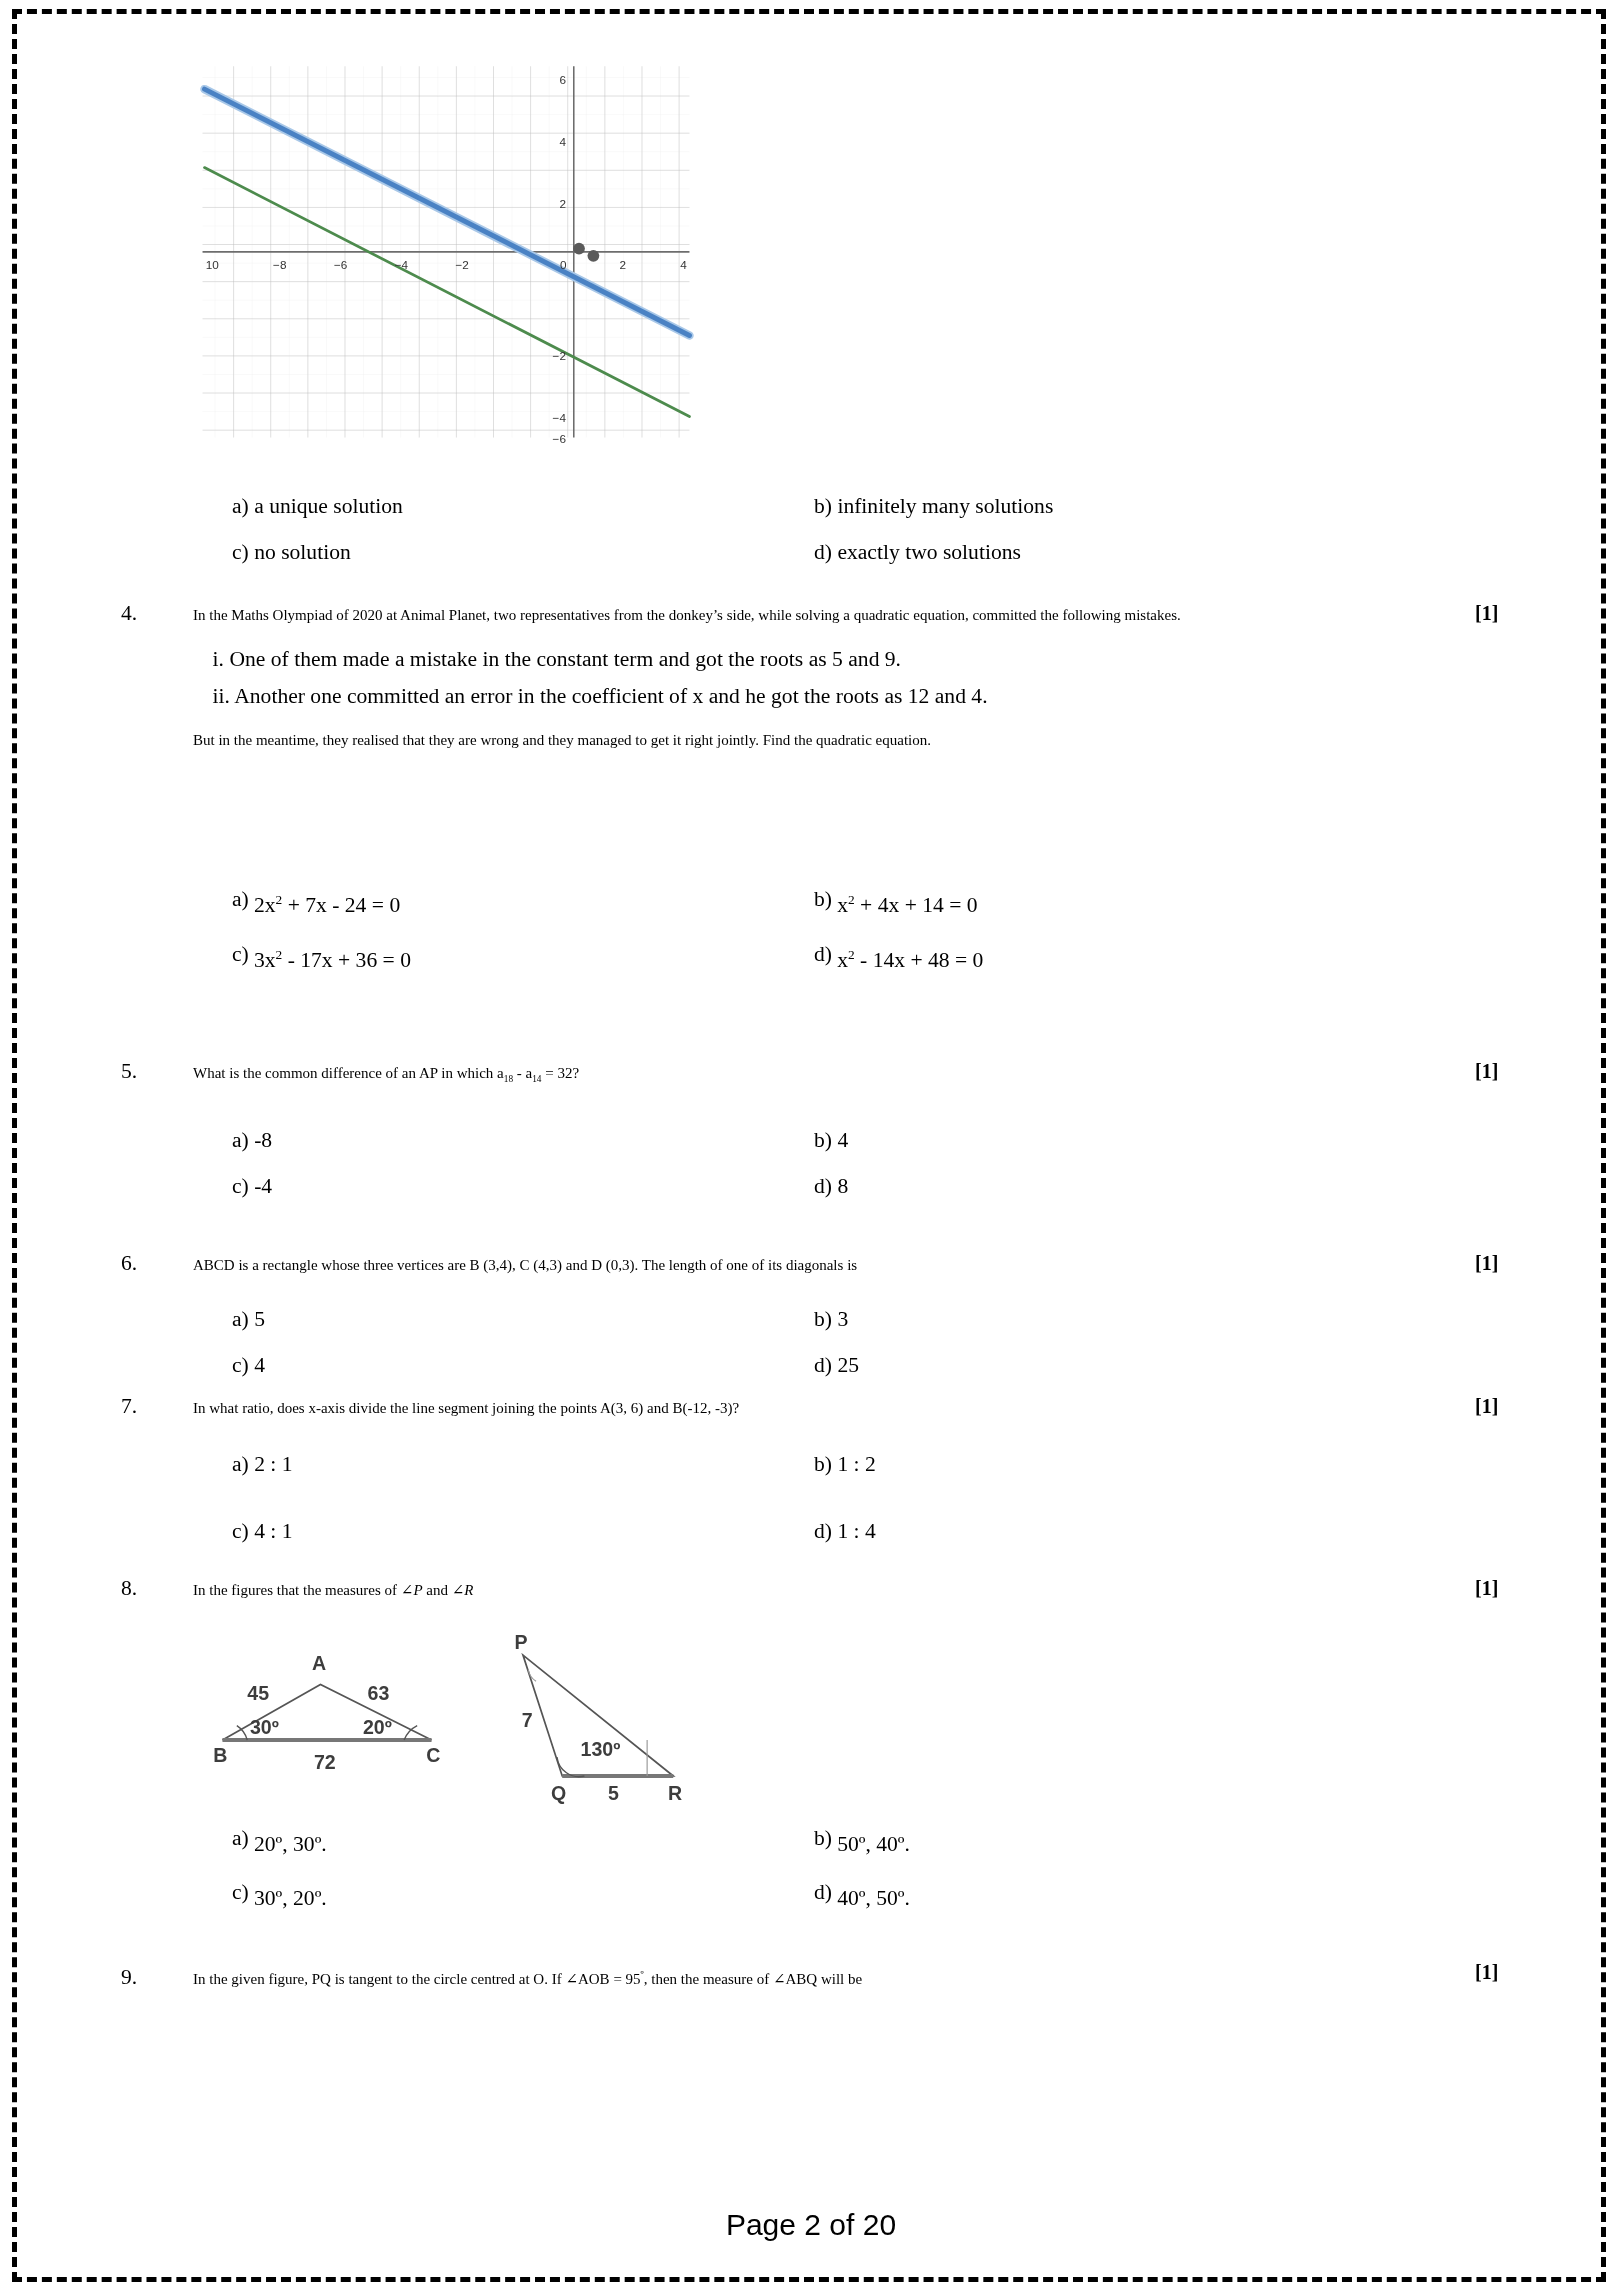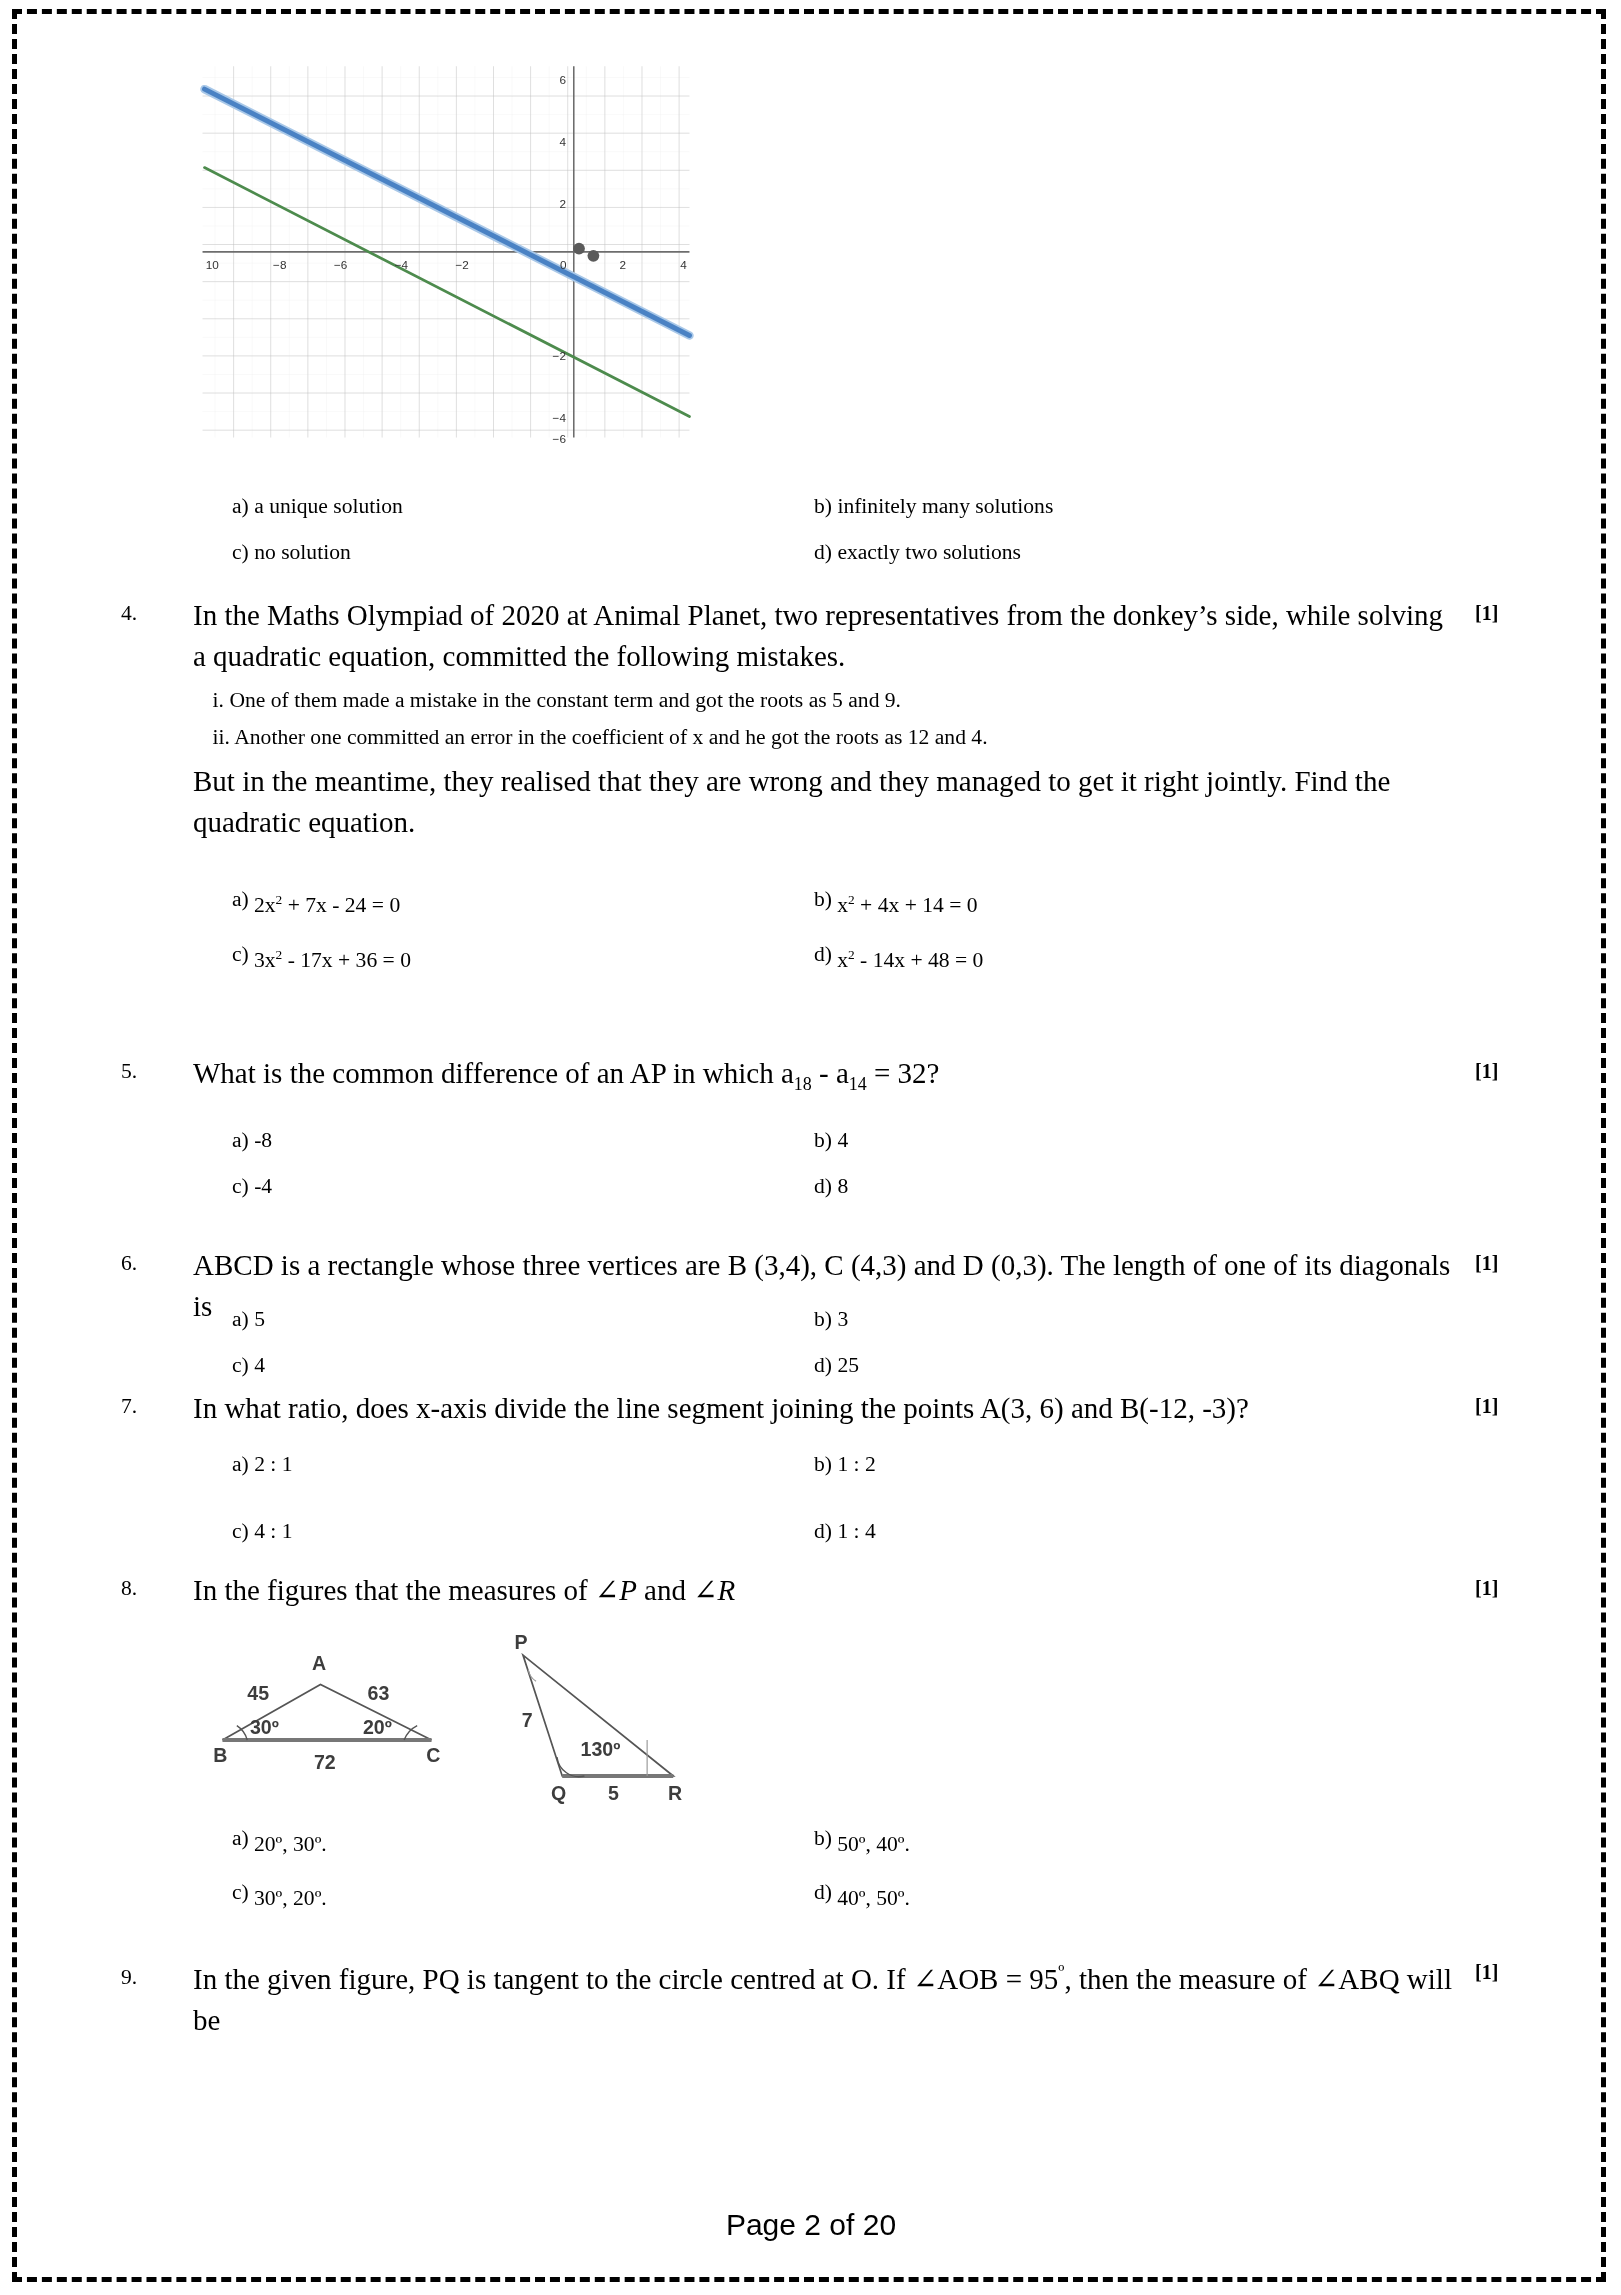--- a/index.html
+++ b/index.html
@@ -74,21 +74,21 @@
     line-height: 37px;
     padding-left: 14.4px;
   }
   .qtext-block { max-width: 1266px; }
   .subitem {
     padding-left: 19.6px;
     font-size: 21.6px;
     line-height: 37px;
   }
   .para {
-    font-size: 29px;
+    font-size: 15px;
     line-height: 41px;
   }
 
   
   .opts {
     position: absolute;
     left: 232px;
     width: 1308px;
     font-size: 21.6px;
   }

